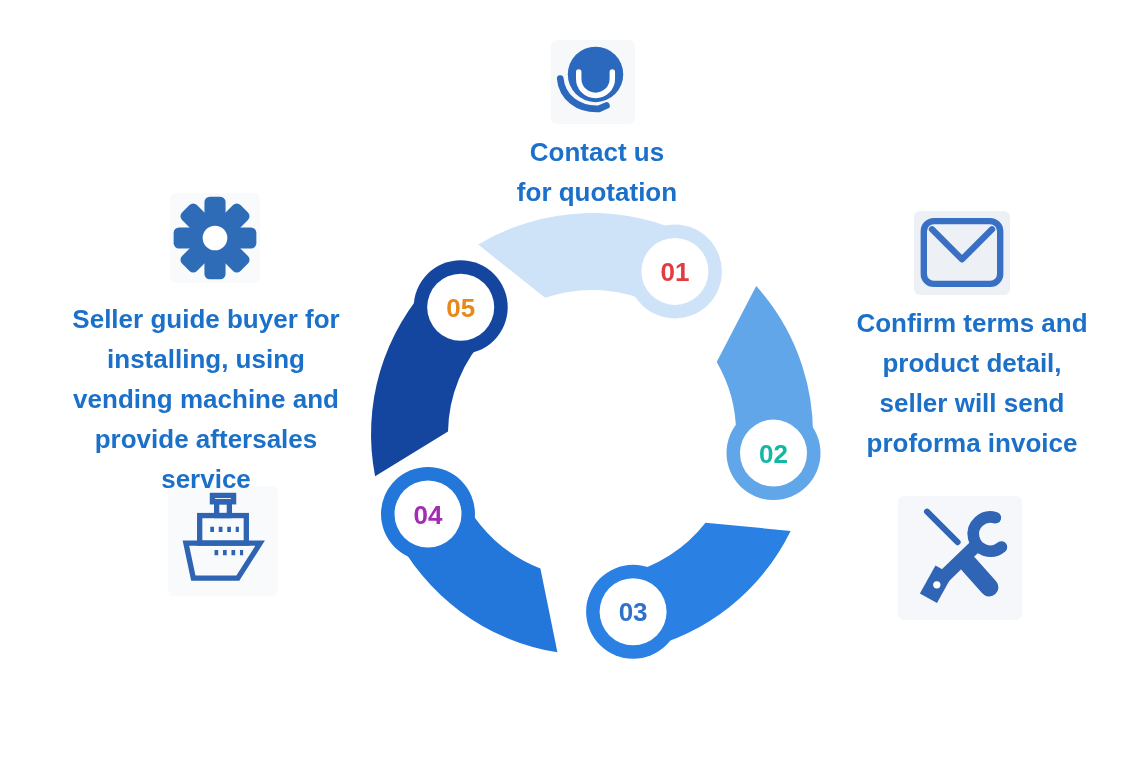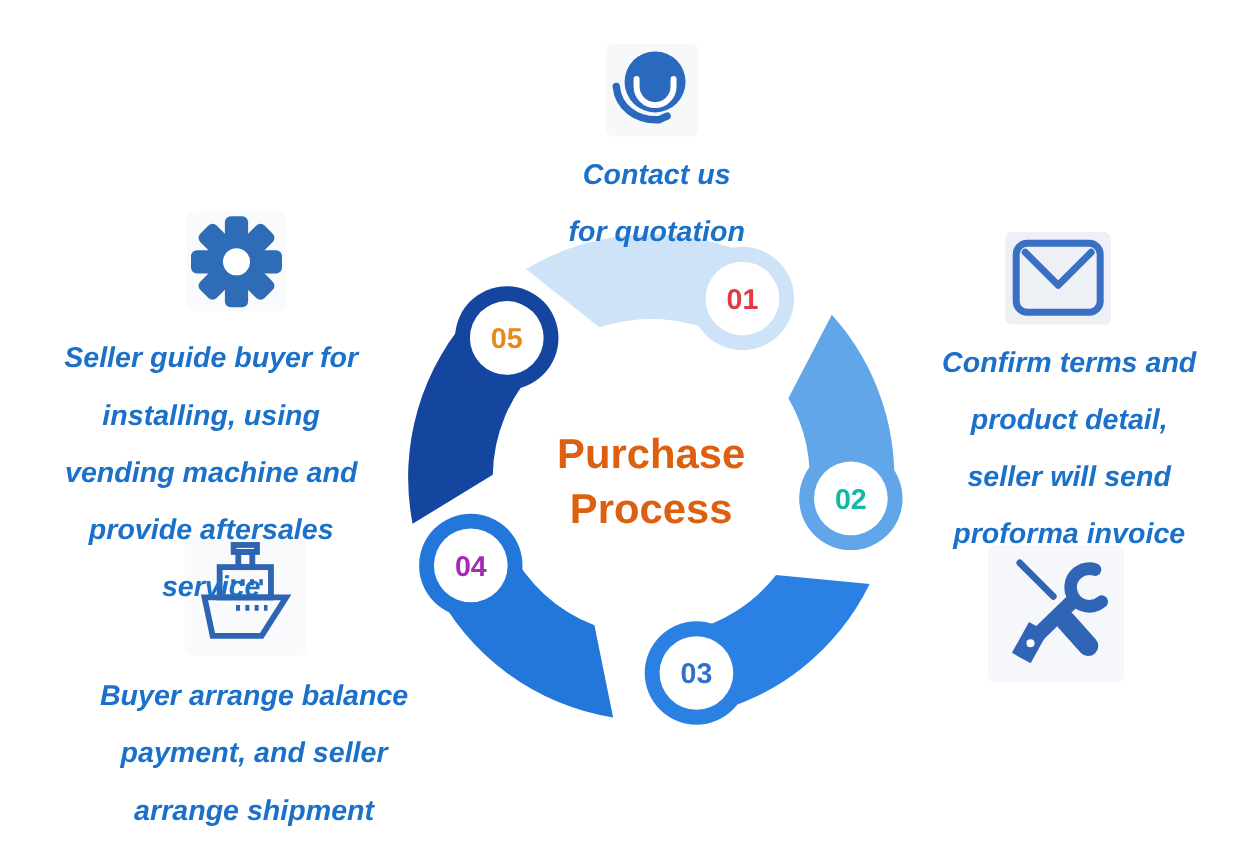--- a/index.html
+++ b/index.html
@@ -2,21 +2,21 @@
 <html><head>
 <meta charset="utf-8">
 <style>
   html,body{margin:0;padding:0;background:#fff;}
   .stage{
     position:relative;width:1133px;height:766px;background:#ffffff;
     font-family:"Liberation Sans",sans-serif;overflow:hidden;
   }
   .step-label{
     position:absolute;text-align:center;white-space:pre;
-    color:#1b70c9;font-weight:bold;font-size:26px;line-height:52px;font-style:italic;
+    color:#1b70c9;font-weight:bold;font-size:26px;line-height:40px;
   }
   .center-title{
     position:absolute;left:442px;top:388px;width:300px;text-align:center;
     white-space:pre;color:#dd5f10;font-weight:bold;font-size:38px;line-height:50px;
   }
   .icon-tile{
     position:absolute;display:flex;align-items:center;justify-content:center;
     border-radius:6px;
   }
   #ring-svg{position:absolute;left:0;top:0;}
@@ -43,22 +43,20 @@
       <path d="M 557.4 652.3 A 221 221 0 0 1 393.4 530.9 L 462.6 497.1 A 144 144 0 0 0 540.4 568.4 Z" fill="#2377da"></path>
       <circle cx="428.0" cy="514.0" r="47" fill="#2377da"></circle>
       <circle cx="428.0" cy="514.0" r="33.5" fill="#ffffff"></circle>
       <text x="428.0" y="523.5" text-anchor="middle" fill="#a42cb5">04</text>
       <path d="M 375.1 476.2 A 221 221 0 0 1 433.0 280.5 L 488.4 334.0 A 144 144 0 0 0 448.0 431.5 Z" fill="#14459f"></path>
       <circle cx="460.7" cy="307.2" r="47" fill="#14459f"></circle>
       <circle cx="460.7" cy="307.2" r="33.5" fill="#ffffff"></circle>
       <text x="460.7" y="316.7" text-anchor="middle" fill="#e6891b">05</text>
     </svg>
 
-  <div class="center-title">Purchase
-Process</div>
 
   <div class="icon-tile" style="left:551px;top:40px;width:84px;height:84px;background:#f7f8fa;">
     <svg width="84" height="84" viewBox="0 0 100 100">
       <circle cx="53" cy="41" r="33" fill="#2a69bd"></circle>
       <path d="M 33,38 L 33,46 A 20 20 0 0 0 73,46 L 73,38" stroke="#ffffff" stroke-width="6.5" fill="none" stroke-linecap="round"></path>
       <path d="M 11,46 C 13,68 32,83 57,82 L 66,78" stroke="#2a69bd" stroke-width="8" fill="none" stroke-linecap="round" stroke-linejoin="round"></path>
     </svg>
   </div>
   <div class="step-label" style="left:447px;top:132px;width:300px;">Contact us
 for quotation</div>
@@ -90,35 +88,32 @@
       <g stroke="#2e64b2" stroke-width="5" fill="none">
         <rect x="44" y="13" width="12" height="13"></rect>
         <rect x="40" y="7" width="20" height="6"></rect>
         <rect x="28" y="26" width="44" height="26"></rect>
         <path d="M 38,39 h 27" stroke-width="5" stroke-dasharray="3.5 4.5"></path>
         <path d="M 15,52 L 85,52 L 64,85 L 22,85 Z" stroke-linejoin="miter"></path>
         <path d="M 42,61 h 27" stroke-width="5" stroke-dasharray="3.5 4.5"></path>
       </g>
     </svg>
   </div>
-  <div class="step-label" style="left:61px;top:606px;width:340px;">Buyer arrange balance
-payment, and seller
-arrange shipment</div>
 
   <div class="icon-tile" style="left:170px;top:193px;width:90px;height:90px;background:#f9fafc;">
     <svg width="88" height="88" viewBox="0 0 100 100">
       <g fill="#2e6cb8">
         <rect x="38" y="3" width="24" height="94" rx="6"></rect>
         <rect x="38" y="3" width="24" height="94" rx="6" transform="rotate(45 50 50)"></rect>
         <rect x="38" y="3" width="24" height="94" rx="6" transform="rotate(90 50 50)"></rect>
         <rect x="38" y="3" width="24" height="94" rx="6" transform="rotate(135 50 50)"></rect>
         <circle cx="50" cy="50" r="29"></circle>
       </g>
       <circle cx="50" cy="50" r="14" fill="#ffffff"></circle>
     </svg>
   </div>
-  <div class="step-label" style="left:21px;top:299px;width:342px;">Seller guide buyer for
+  <div class="step-label" style="left:35px;top:299px;width:342px;">Seller guide buyer for
 installing, using
 vending machine and
 provide aftersales
 service</div>
 
 </div>
 
 </body></html>

